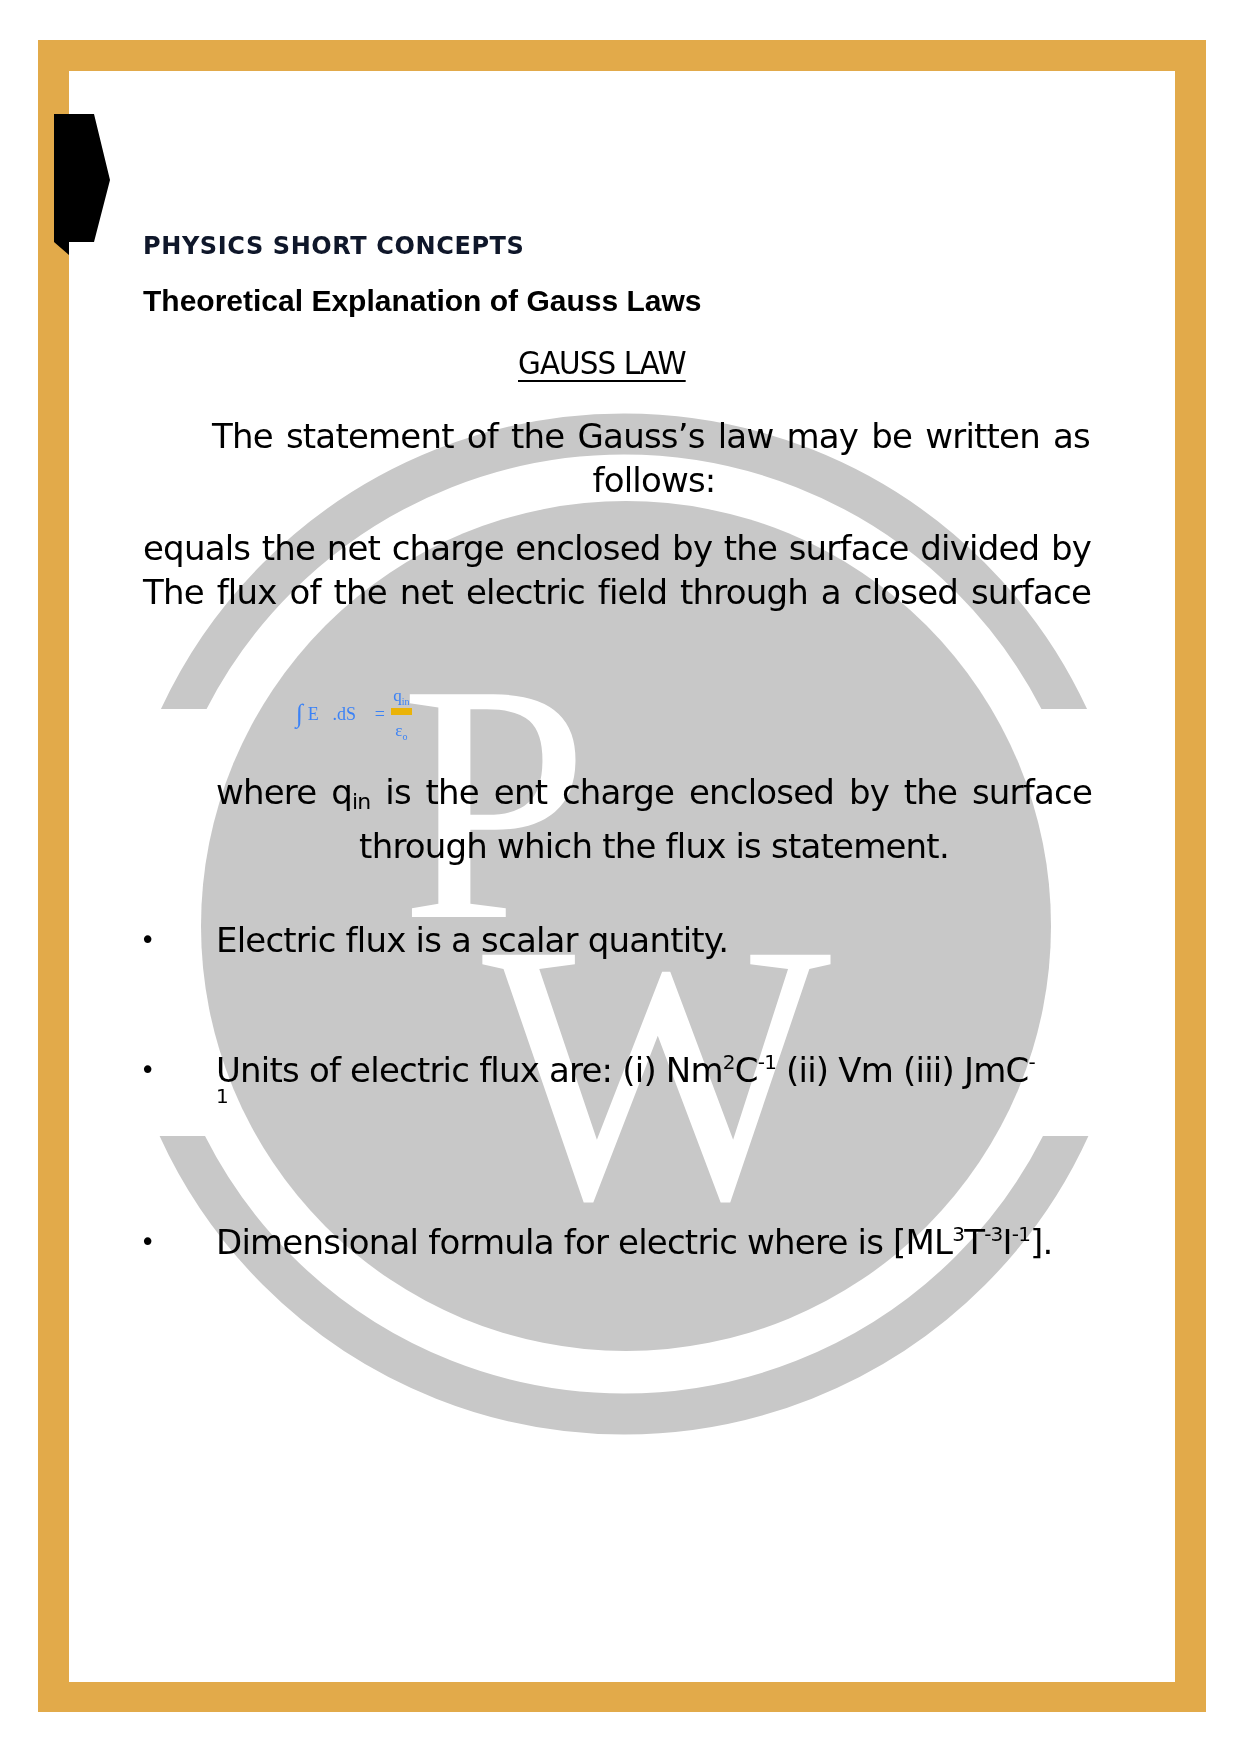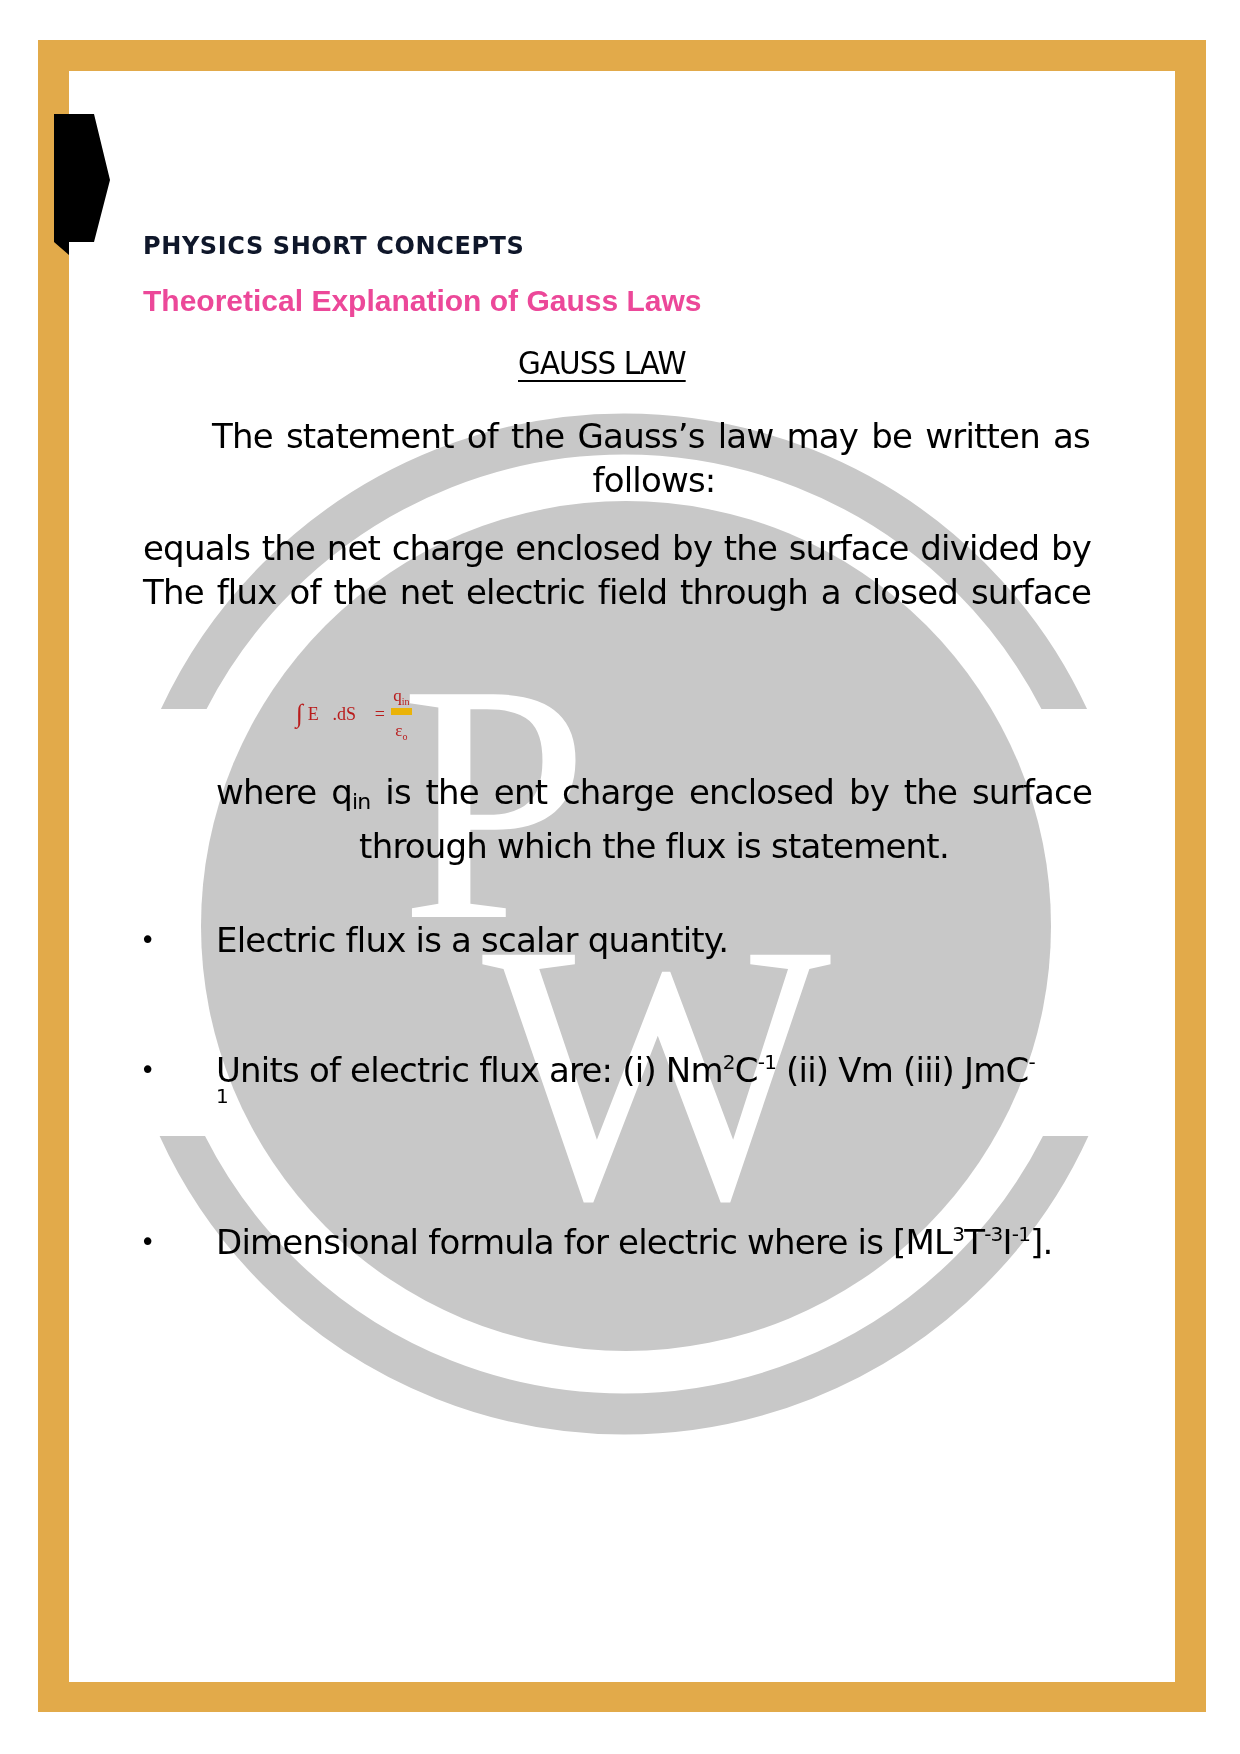--- a/index.html
+++ b/index.html
@@ -3,30 +3,30 @@
 <meta charset="utf-8">
 <style>
   html, body { margin: 0; padding: 0; }
   body { width: 1240px; height: 1754px; position: relative; background: #ffffff; overflow: hidden; font-family: "DejaVu Sans", sans-serif; color: #000; }
   .frame { position: absolute; left: 38px; top: 40px; width: 1168px; height: 1672px; background: #E2AA4A; }
   .inner { position: absolute; left: 69px; top: 71px; width: 1106px; height: 1611px; background: #ffffff; }
   .watermark { position: absolute; left: 0; top: 0; width: 1240px; height: 1754px; }
   .tab { position: absolute; left: 0; top: 0; width: 1240px; height: 1754px; pointer-events: none; }
   .abs { position: absolute; }
   .series { font-family: "DejaVu Sans", sans-serif; font-weight: bold; font-size: 24px; letter-spacing: 0.6px; left: 143px; top: 232px; color: #0f172a; }
-  .subtitle { font-family: "Liberation Sans", sans-serif; font-weight: bold; font-size: 30px; color: #ec4899; left: 143px; top: 284px; }
+  .subtitle { font-family: "Liberation Sans", sans-serif; font-weight: bold; font-size: 30px; color: #000000; left: 143px; top: 284px; }
   .heading { font-family: "DejaVu Sans", sans-serif; font-size: 32px; left: 518px; top: 344px; text-decoration: underline; text-underline-offset: 6px; text-decoration-thickness: 2px; letter-spacing: -1px; transform: scaleX(0.92); transform-origin: left top; }
   .para { font-family: "DejaVu Sans", sans-serif; font-size: 34px; line-height: 44px; text-align: justify; letter-spacing: -0.8px; }
   .p1 { left: 212px; top: 414px; width: 878px; text-indent: 0; }
   .p1 .l2 { padding-left: 6px; }
   .p2 { left: 143px; top: 526px; width: 948px; }
   .p3 { left: 216px; top: 770px; width: 876px; }
   .just-line { display: block; text-align: justify; text-align-last: justify; }
   .last-line { display: block; text-align: center; }
-  .formula { left: 296px; top: 686px; font-family: "Liberation Serif", serif; font-size: 18px; color: #b91c1c; }
+  .formula { left: 296px; top: 686px; font-family: "Liberation Serif", serif; font-size: 18px; color: #3b82f6; }
   .formula .frac { display: inline-block; vertical-align: middle; text-align: center; margin-left: 2px; }
   .formula .num { display: block; border-bottom: 7px solid #eab308; padding: 0 2px 1px 2px; font-size: 17px; }
   .formula .den { display: block; font-size: 17px; padding-top: 6px; }
   .formula sub { font-size: 10px; }
   .bullet-row { position: absolute; left: 140px; font-family: "DejaVu Sans", sans-serif; font-size: 34px; letter-spacing: -0.8px; }
   .bullet-dot { position: absolute; left: 0; top: 0; font-size: 26px; line-height: 44px; }
   .bullet-text { position: absolute; left: 76px; top: 0; line-height: 44px; white-space: nowrap; }
   .wrap1 { position: absolute; left: 76px; top: 36px; font-size: 20px; }
   sup.s { font-size: 20px; vertical-align: 13px; line-height: 0; }
   .sub-in { font-size: 22px; vertical-align: -5px; }

